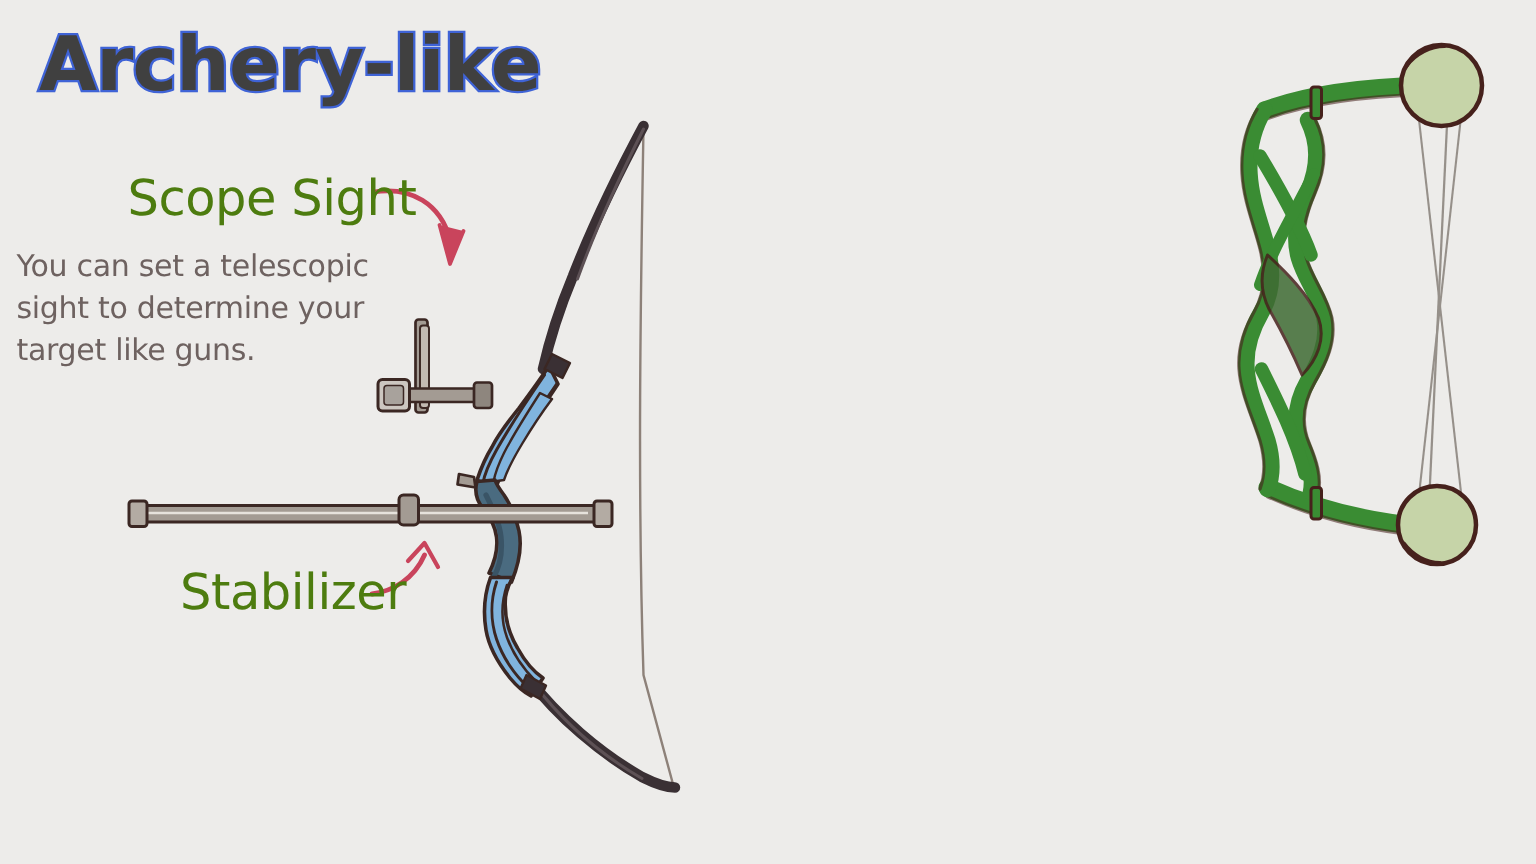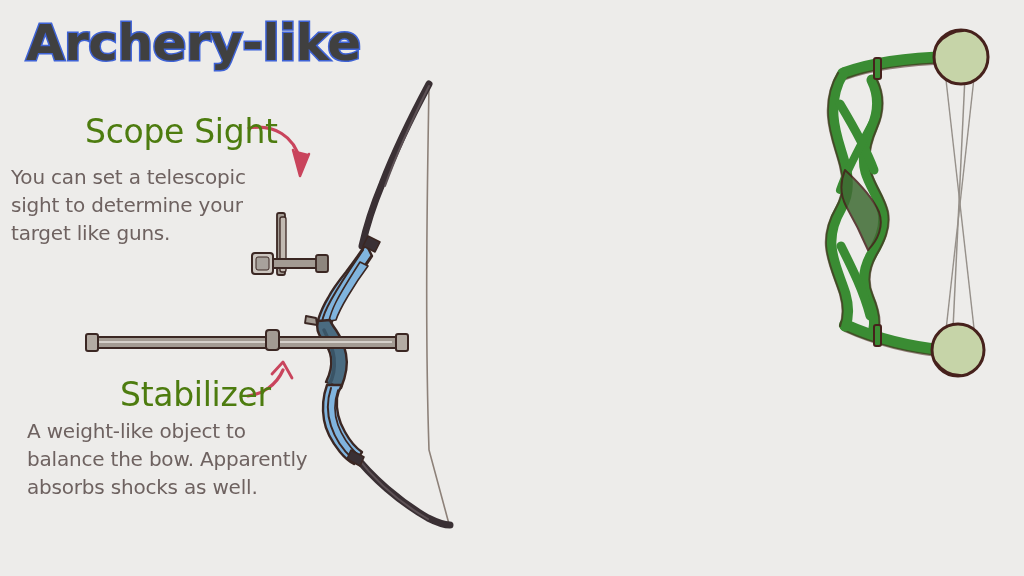--- a/index.html
+++ b/index.html
@@ -202,18 +202,15 @@
   </svg>
 
   <div class="txt" id="slide-title">Archery-like</div>
 
   <div class="txt callout-heading" id="scope-heading">Scope Sight</div>
   <div class="txt callout-body" id="scope-body">You can set a telescopic
 sight to determine your
 target like guns.</div>
 
   <div class="txt callout-heading" id="stabilizer-heading">Stabilizer</div>
-  <div class="txt callout-body" id="stabilizer-body">A weight-like object to
-balance the bow. Apparently
-absorbs shocks as well.</div>
 
 
 </div>
 
 </body></html>

